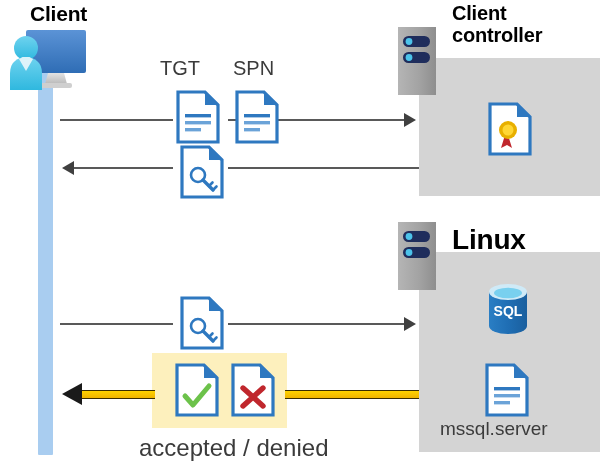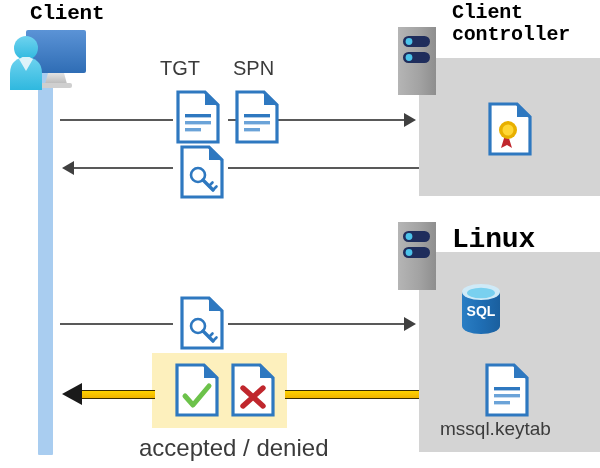--- a/index.html
+++ b/index.html
@@ -7,21 +7,20 @@
     width:600px;height:468px;position:relative;overflow:hidden;
     font-family:"Liberation Sans","DejaVu Sans",sans-serif;
     -webkit-font-smoothing:antialiased;
   }
   .abs{position:absolute;}
 
   
   .title{
     font-weight:bold;color:#000000;line-height:1.12;
     letter-spacing:-0.2px;
-    font-family:Liberation Mono, monospace;
   }
   #client-title{left:30px;top:2px;font-size:21px;}
   #dc-title{left:452px;top:2px;font-size:20px;width:146px;}
   #linux-title{left:452px;top:224px;font-size:28px;width:146px;}
 
   
   #client-lifeline{
     left:38px;top:73px;width:15px;height:382px;
     background:#a9cdf0;border-radius:1px;
   }
@@ -92,21 +91,21 @@
 
   
   #doc-tgt{left:176px;top:90px;}
   #doc-spn{left:235px;top:90px;}
   #doc-key1{left:180px;top:145px;}
   #doc-key2{left:180px;top:296px;}
   #doc-ok{left:175px;top:363px;}
   #doc-no{left:231px;top:363px;}
   #doc-cert{left:488px;top:102px;}
   #doc-keytab{left:485px;top:363px;}
-  #sql-icon{left:457px;top:282px;width:48px;height:54px;text-align:center;}
+  #sql-icon{left:484px;top:282px;width:48px;height:54px;text-align:center;}
 </style>
 </head>
 <body>
 
 <div class="abs title" id="client-title">Client</div>
 <div class="abs title" id="dc-title">Client controller</div>
 <div class="abs title" id="linux-title">Linux server</div>
 
 <div class="abs panel" id="dc-panel"></div>
 <div class="abs panel" id="linux-panel"></div>
@@ -267,13 +266,13 @@
     <path d="M5 10 h38 v34 a19 8 0 0 1 -38 0 z" fill="url(#cyl)"></path>
     <ellipse cx="24" cy="10" rx="19" ry="8" fill="#cfeaf7"></ellipse>
     <ellipse cx="24" cy="11" rx="14" ry="5.2" fill="#79d0ef"></ellipse>
     <text x="24" y="34" text-anchor="middle" font-family="Liberation Sans, sans-serif" font-size="14" font-weight="bold" fill="#ffffff">SQL</text>
   </svg>
 </div>
 
 <div class="abs lbl" id="tgt-label">TGT</div>
 <div class="abs lbl" id="spn-label">SPN</div>
 <div class="abs lbl" id="accepted-label">accepted / denied</div>
-<div class="abs lbl" id="keytab-label">mssql.keytab</div>
+<div class="abs lbl" id="keytab-label">mssql.server</div>
 
 </body></html>

